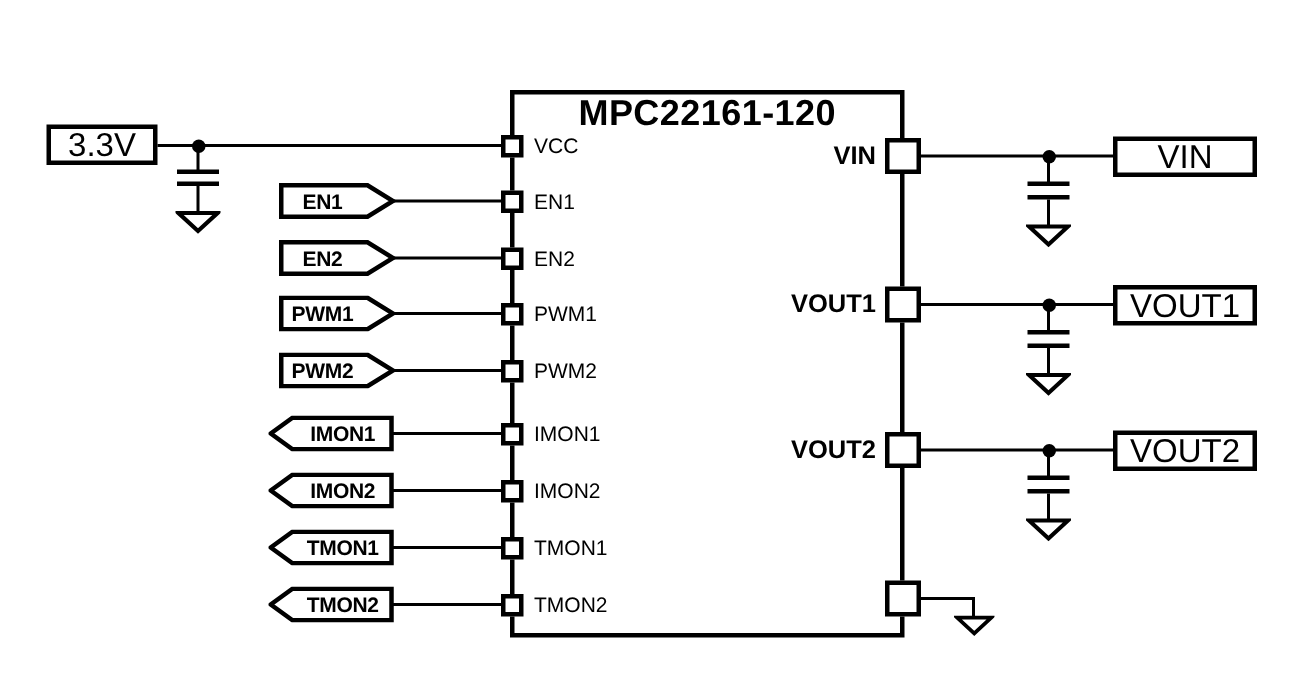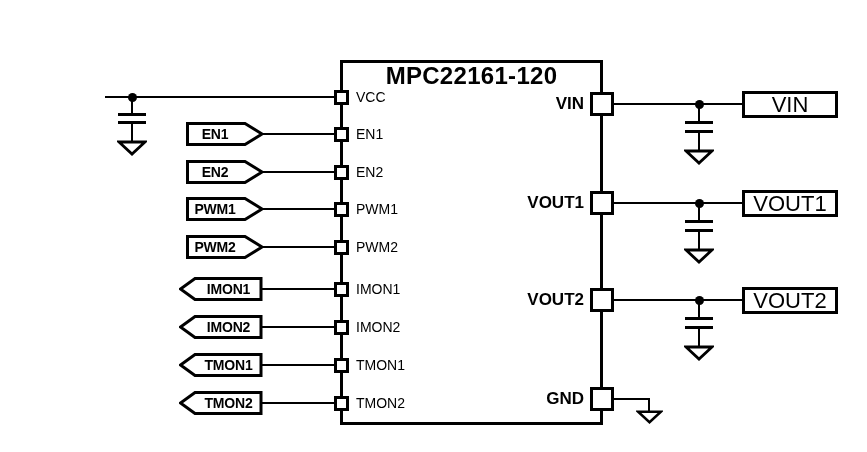--- a/index.html
+++ b/index.html
@@ -24,20 +24,21 @@
   .plate{position:absolute;background:#000;width:28px;height:3px;}
 </style>
 </head>
 <body>
 
 <div class="stage">
 
   <div class="ic-body"></div>
   <div class="lbl title">MPC22161-120</div>
 
+  <div class="netbox" style="left:31px;top:83px;width:74px;height:27px;">3.3V</div>
   <div class="wire" style="left:105px;top:96px;width:229px;height:2px;"></div>
   <div class="dot" style="left:128px;top:93px;"></div>
   <div class="wire" style="left:131px;top:97px;width:2px;height:17px;"></div>
   <div class="plate" style="left:118px;top:113px;"></div>
   <div class="plate" style="left:118px;top:121px;"></div>
   <div class="wire" style="left:131px;top:124px;width:2px;height:17px;"></div>
   <svg class="abs" style="left:117px;top:140px;" width="30" height="16" viewBox="0 0 30 16">
     <polygon points="2,2 28,2 15,14" fill="#fff" stroke="#000" stroke-width="2.8"></polygon>
   </svg>
 
@@ -105,21 +106,20 @@
 
   <svg class="abs" style="left:179px;top:391px;" width="84" height="24" viewBox="0 0 84 24">
     <polygon points="16,1.5 82,1.5 82,22.5 16,22.5 1.5,12" fill="#fff" stroke="#000" stroke-width="3"></polygon>
   </svg>
   <div class="lbl flag-lbl" style="left:195px;top:395px;width:67px;">TMON2</div>
   <div class="wire" style="left:260px;top:402px;width:76px;height:2px;"></div>
 
   <div class="lbl pin-lbl-r" style="top:93px;">VIN</div>
   <div class="lbl pin-lbl-r" style="top:192px;">VOUT1</div>
   <div class="lbl pin-lbl-r" style="top:289px;">VOUT2</div>
-  <div class="lbl pin-lbl-r" style="top:388px;">GND</div>
 
   <div class="sq pin-r" style="top:92px;"></div>
   <div class="sq pin-r" style="top:191px;"></div>
   <div class="sq pin-r" style="top:288px;"></div>
   <div class="sq pin-r" style="top:387px;"></div>
 
   <div class="wire" style="left:612px;top:103px;width:130px;height:2px;"></div>
   <div class="dot" style="left:695px;top:100px;"></div>
   <div class="wire" style="left:698px;top:104px;width:2px;height:18px;"></div>
   <div class="plate" style="left:685px;top:121px;"></div>

